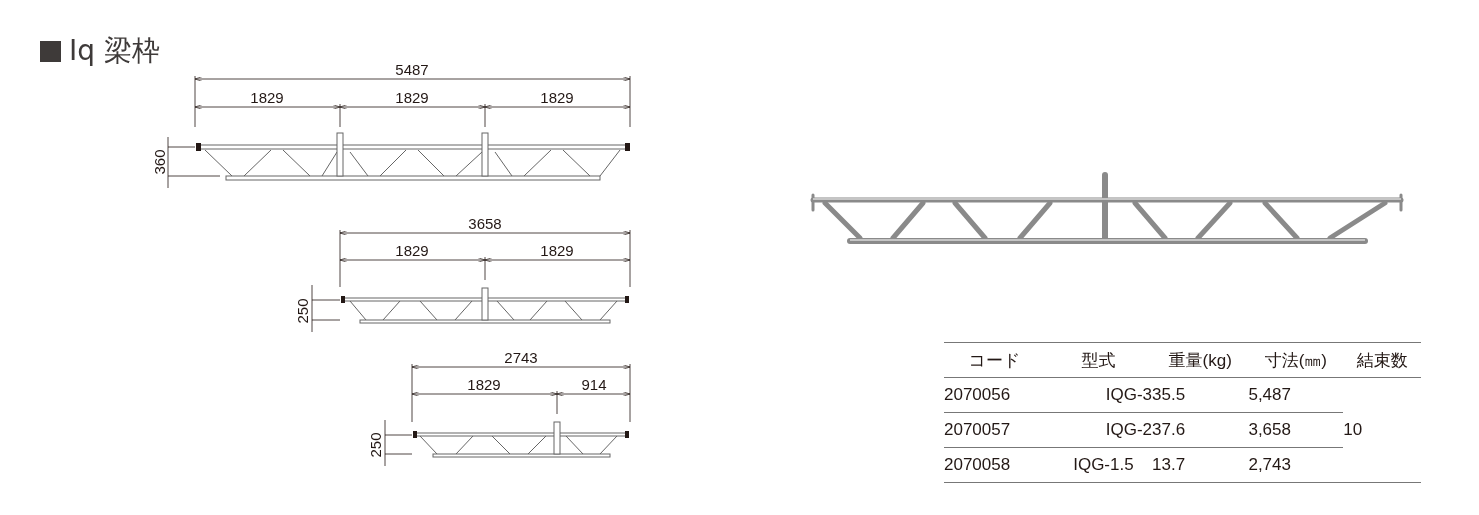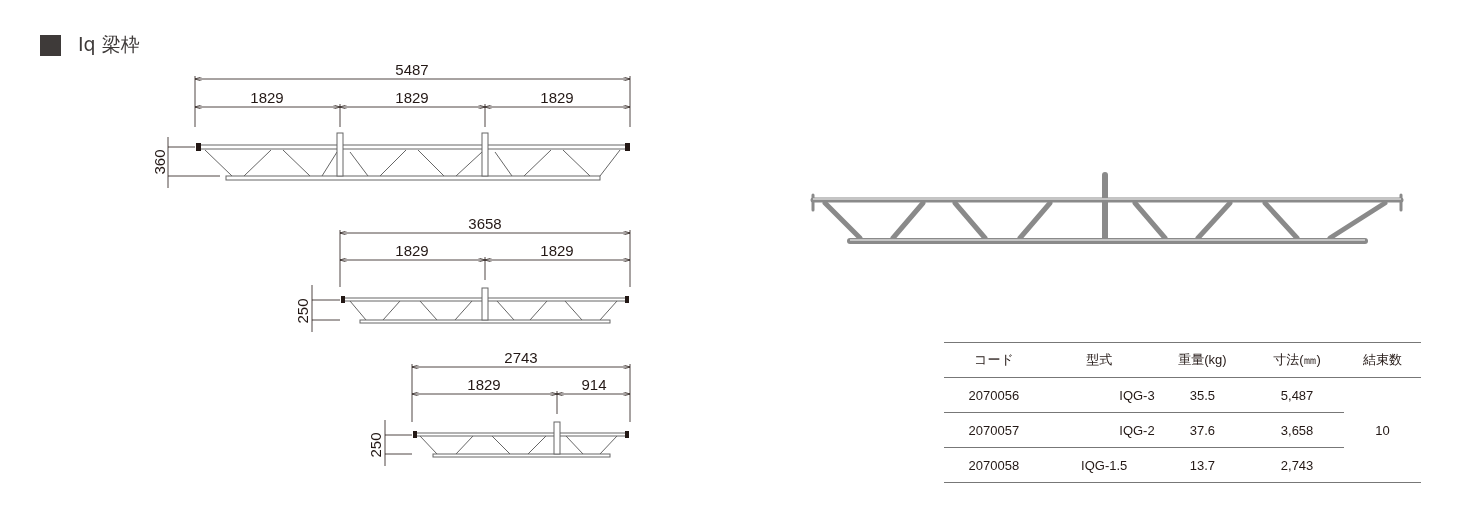--- a/index.html
+++ b/index.html
@@ -1,23 +1,23 @@
 <!DOCTYPE html>
 <html><head>
 <meta charset="utf-8">
 <style>
   html, body { margin:0; padding:0; background:#ffffff; }
   body { width:1479px; height:515px; position:relative; overflow:hidden; font-family:"DejaVu Sans", "Liberation Sans", sans-serif; color:#231815; }
-  .title { position:absolute; left:40px; top:32px; display:flex; align-items:center; gap:17px; font-size:19px; color:#3e3a39;text-align:center; }
+  .title { position:absolute; left:40px; top:32px; display:flex; align-items:center; gap:8px; font-size:28px; color:#3e3a39;text-align:center; }
   .title .sq { width:21px; height:21px; background:#3e3a39; display:inline-block; }
   .drawing { position:absolute; left:0; top:0; }
   .photo { position:absolute; left:805px; top:170px; }
-  .spec-table { position:absolute; left:944px; top:342px; width:477px; border-collapse:collapse; font-family:"Liberation Sans", sans-serif; font-size:13px; color:#231815; }
+  .spec-table { position:absolute; left:944px; top:342px; width:477px; border-collapse:collapse; font-family:"Liberation Sans", sans-serif; font-size:17px; color:#231815; }
   .spec-table th { font-weight:normal; height:34px; border-top:1.5px solid #777; border-bottom:1.5px solid #777; text-align:center; padding:0; }
-  .spec-table td { height:34px; text-align:center; padding:0; }
+  .spec-table td { height:34px; padding:0; }
   .spec-table tr.r td.sep { border-bottom:1px solid #777; }
   .spec-table tr.last td { border-bottom:1.5px solid #777; }
   .dim text { font-family:"Liberation Sans", sans-serif; font-size:15px; fill:#231815; }
 </style>
 </head>
 <body>
 
 <div class="title">
   <span class="sq"></span>
   <span>Iq 梁枠</span>

